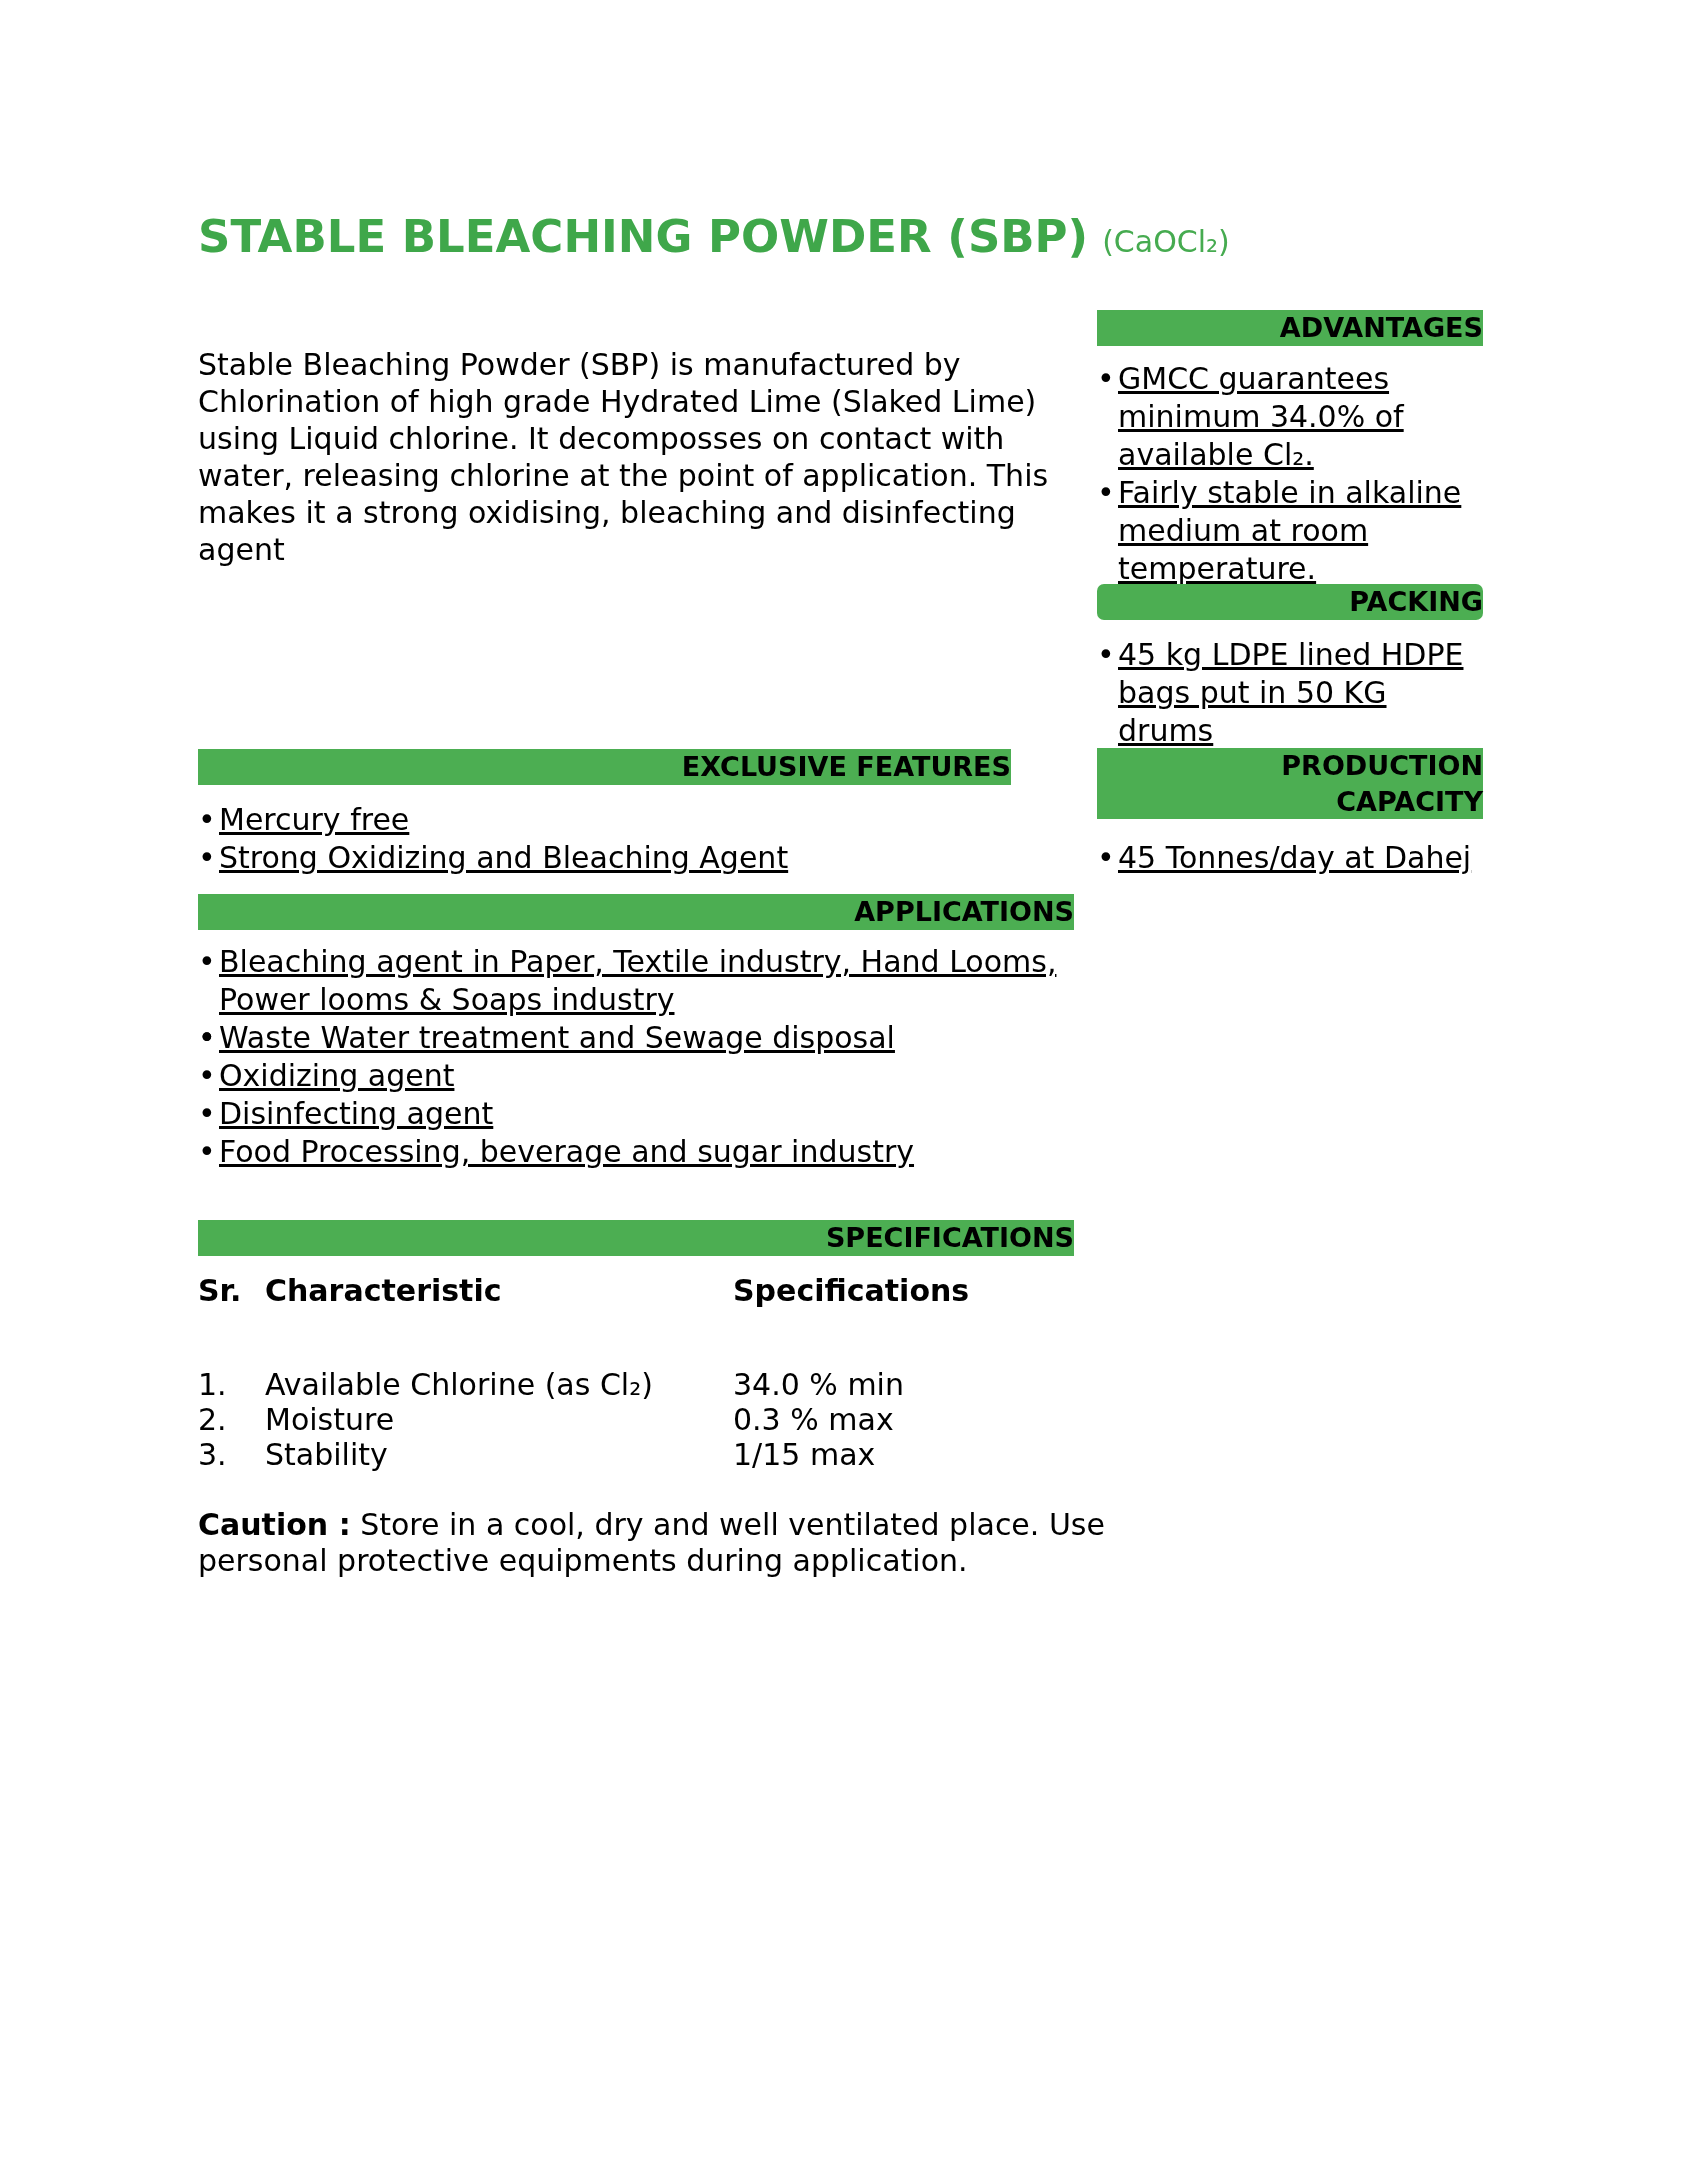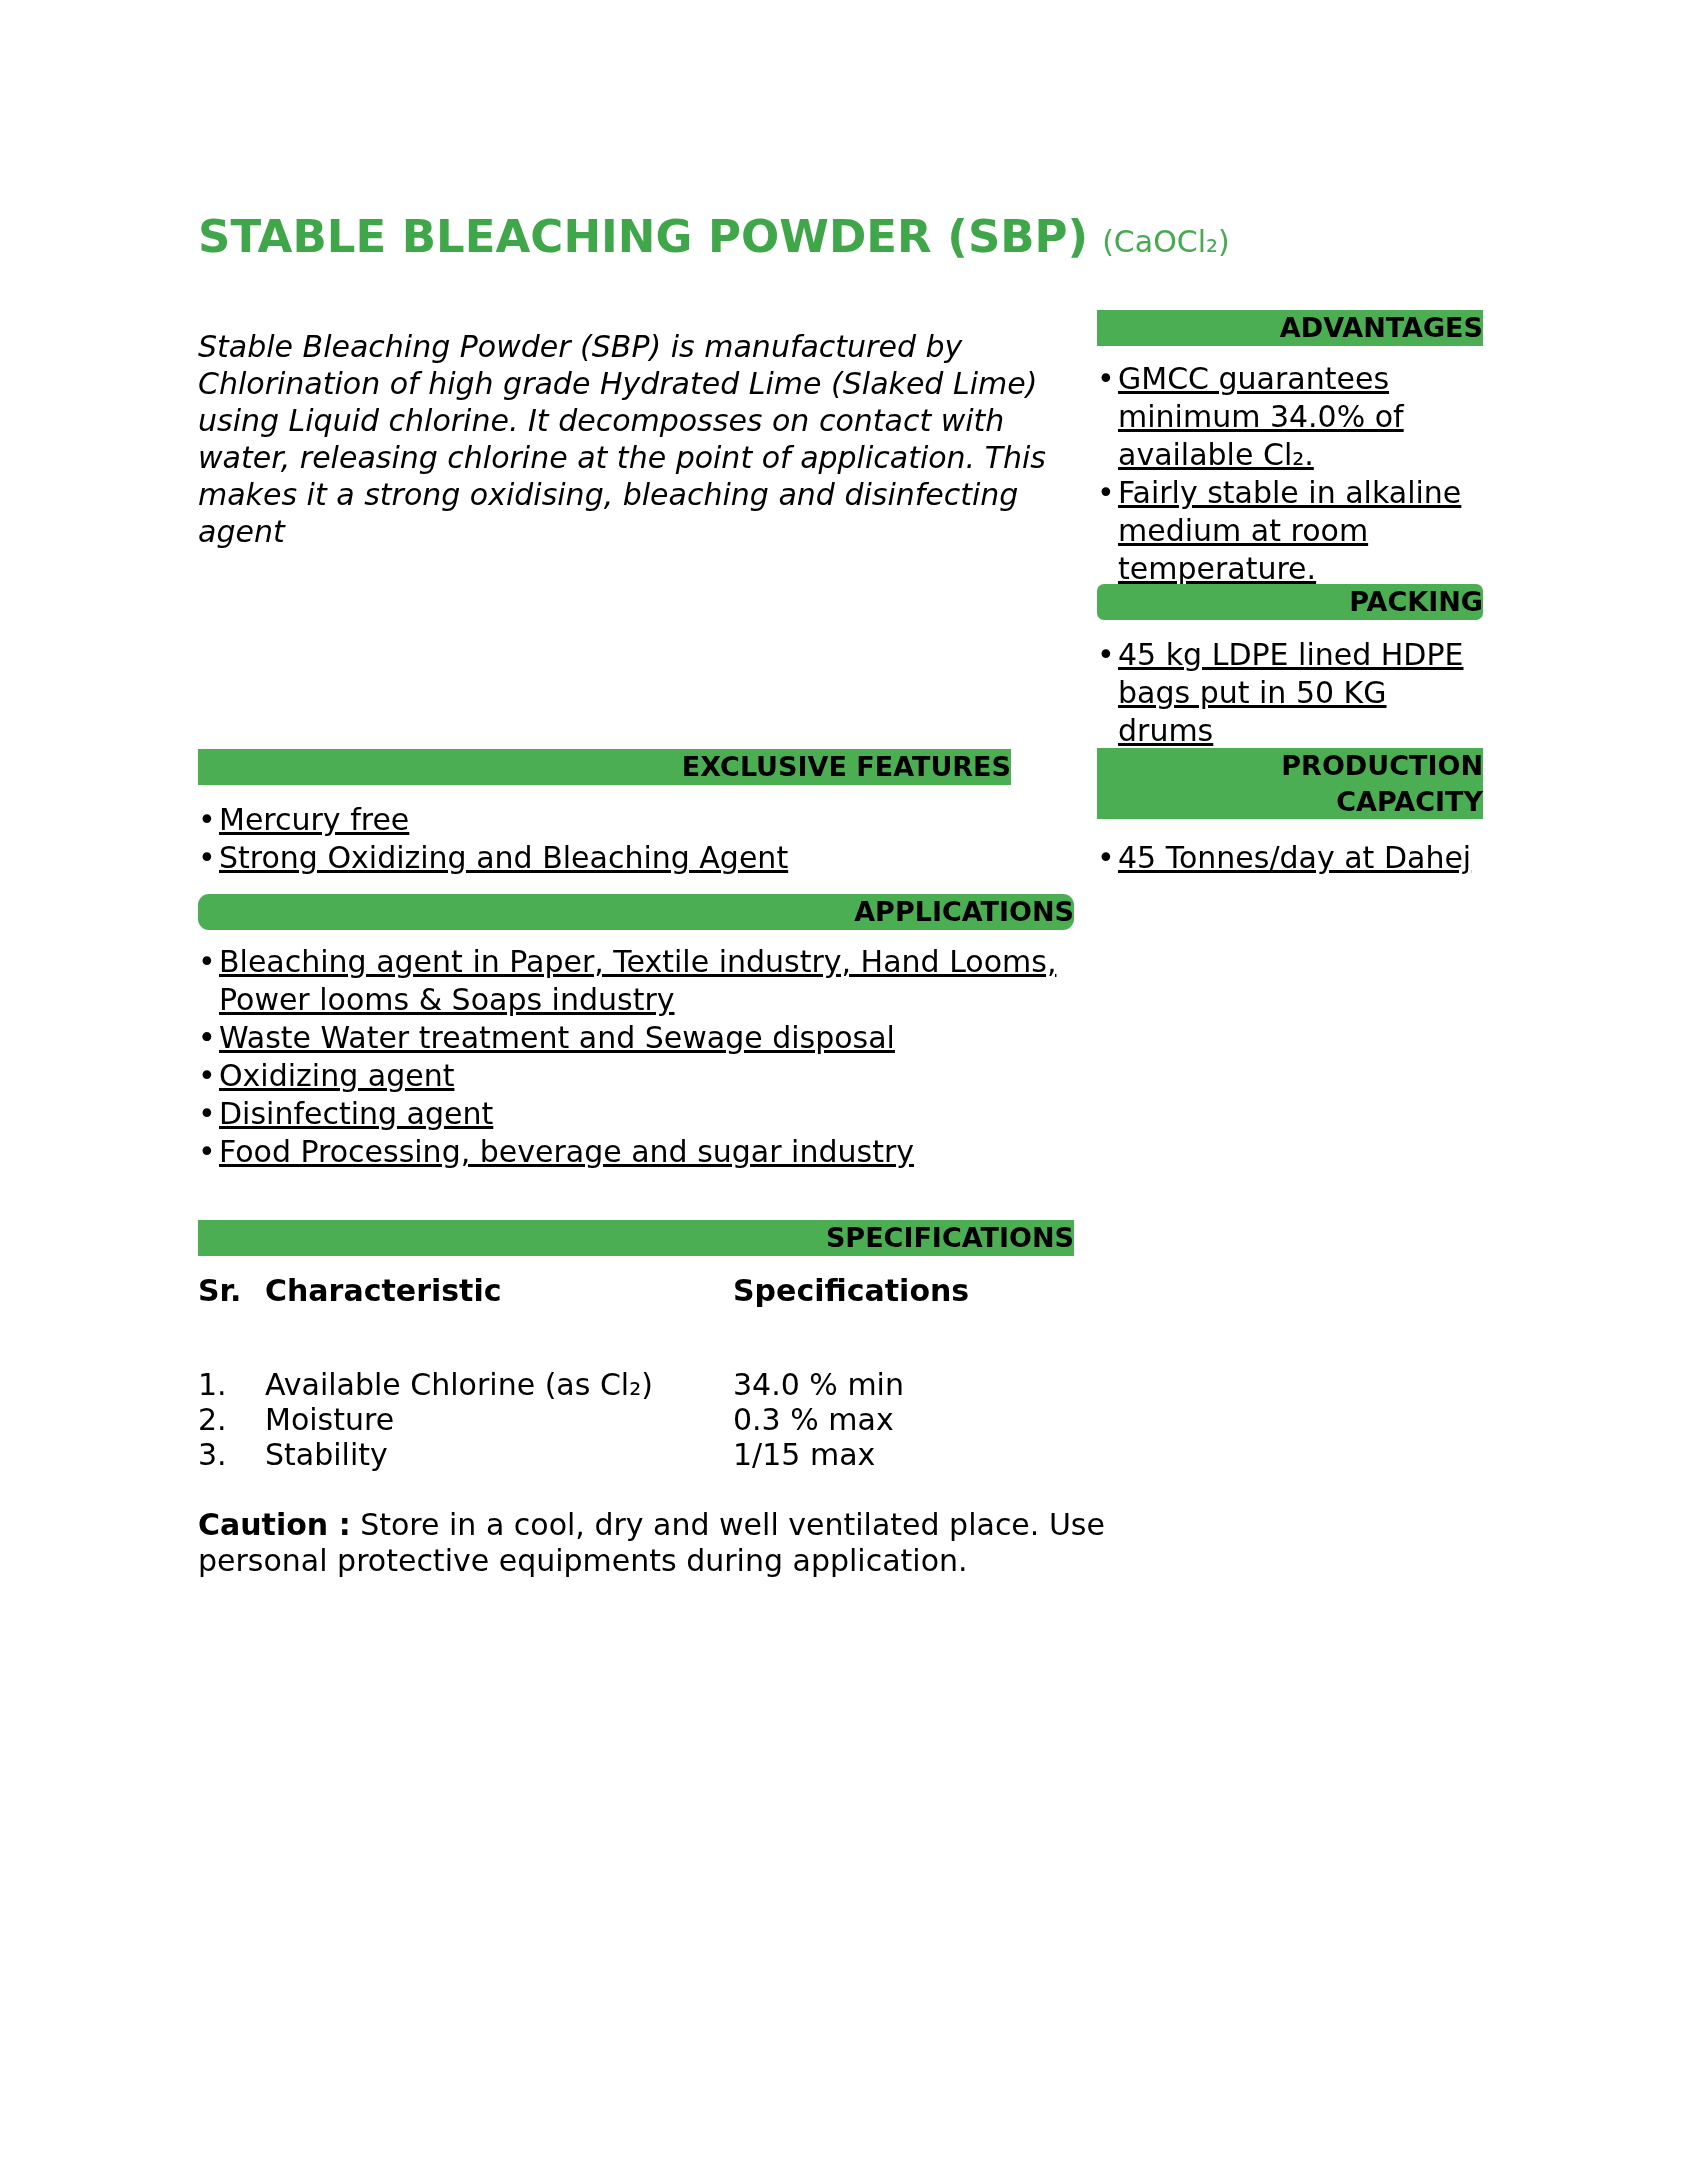--- a/index.html
+++ b/index.html
@@ -90,21 +90,21 @@
 </style>
 </head>
 <body>
 
 <div class="page">
 
   <div class="abs" style="left:198px;top:210px;">
     <span class="title-main">STABLE BLEACHING POWDER (SBP)</span><span class="title-formula">(CaOCl₂)</span>
   </div>
 
-  <div class="abs body-text" style="left:198px;top:328px;width:931px;font-style:italic;">Stable Bleaching Powder (SBP) is manufactured by
+  <div class="abs body-text" style="left:198px;top:346px;width:931px;">Stable Bleaching Powder (SBP) is manufactured by
 Chlorination of high grade Hydrated Lime (Slaked Lime)
 using Liquid chlorine. It decomposses on contact with
 water, releasing chlorine at the point of application. This
 makes it a strong oxidising, bleaching and disinfecting
 agent</div>
 
   <div class="abs bar" style="left:1097px;top:310px;width:386px;">ADVANTAGES</div>
   <div class="abs blist" style="left:1097px;top:360px;width:426px;">
 
   <div class="li">
@@ -142,21 +142,21 @@
   <div class="abs blist" style="left:198px;top:801px;width:891px;">
 
   <div class="li">
         <span class="dot">•</span><span class="btext">Mercury free</span>
       </div>
       <div class="li">
         <span class="dot">•</span><span class="btext">Strong Oxidizing and Bleaching Agent</span>
       </div>
     </div>
 
-  <div class="abs bar" style="left:198px;top:894px;width:876px;border-radius:11px;">APPLICATIONS</div>
+  <div class="abs bar" style="left:198px;top:894px;width:876px;">APPLICATIONS</div>
   <div class="abs blist" style="left:198px;top:943px;width:931px;">
 
   <div class="li">
         <span class="dot">•</span><span class="btext">Bleaching agent in Paper, Textile industry, Hand Looms,
 Power looms &amp; Soaps industry</span>
       </div>
       <div class="li">
         <span class="dot">•</span>
       </div>
       <div class="li">

